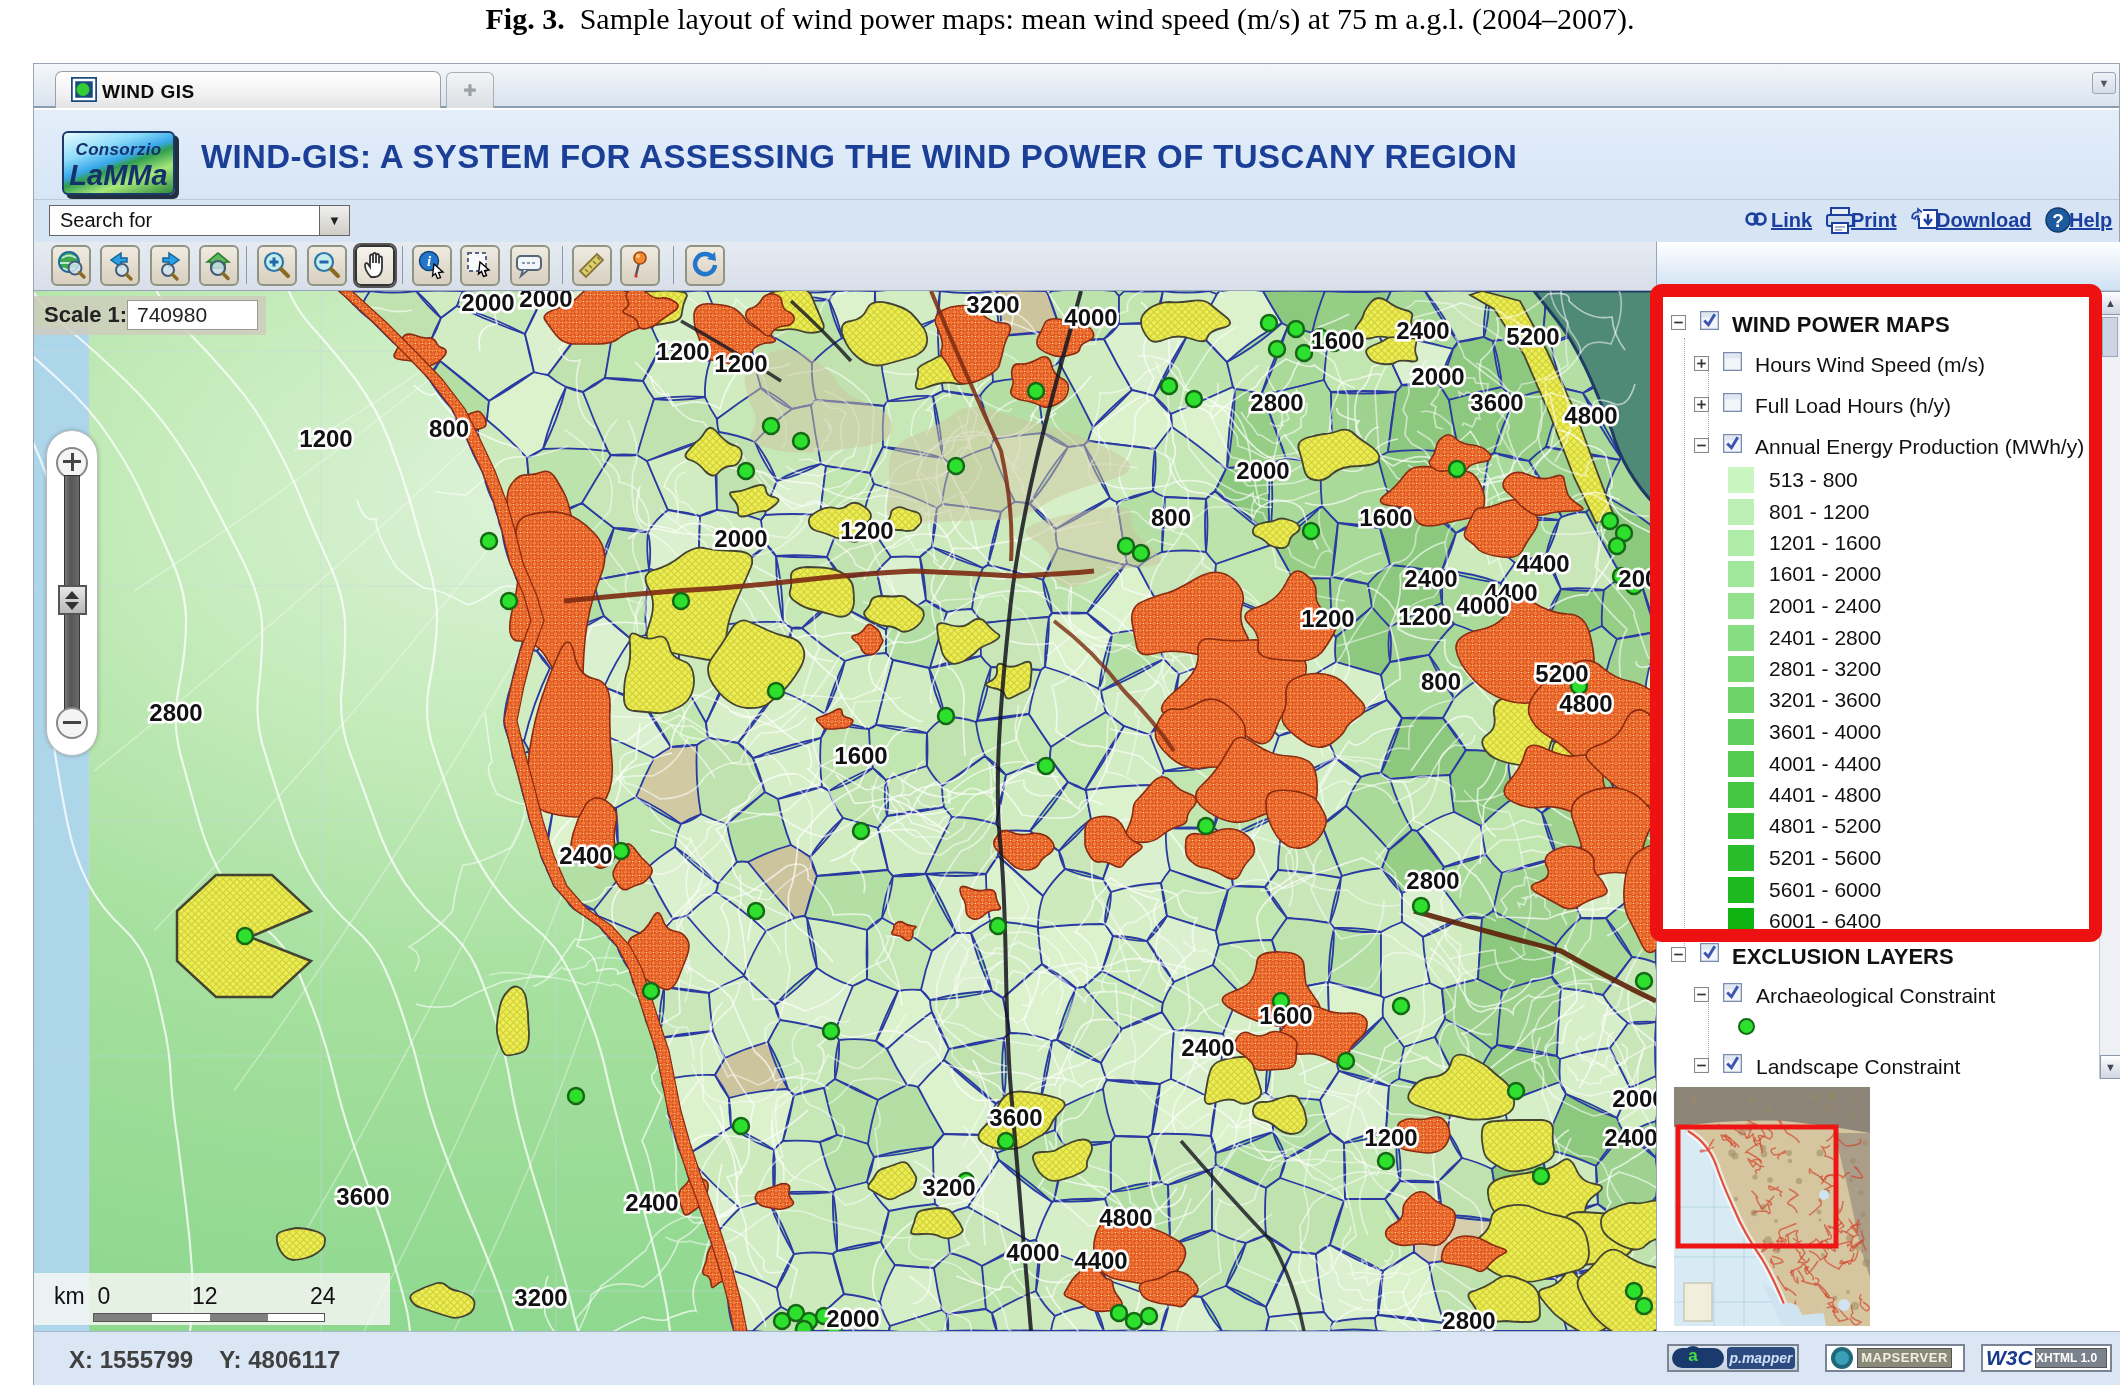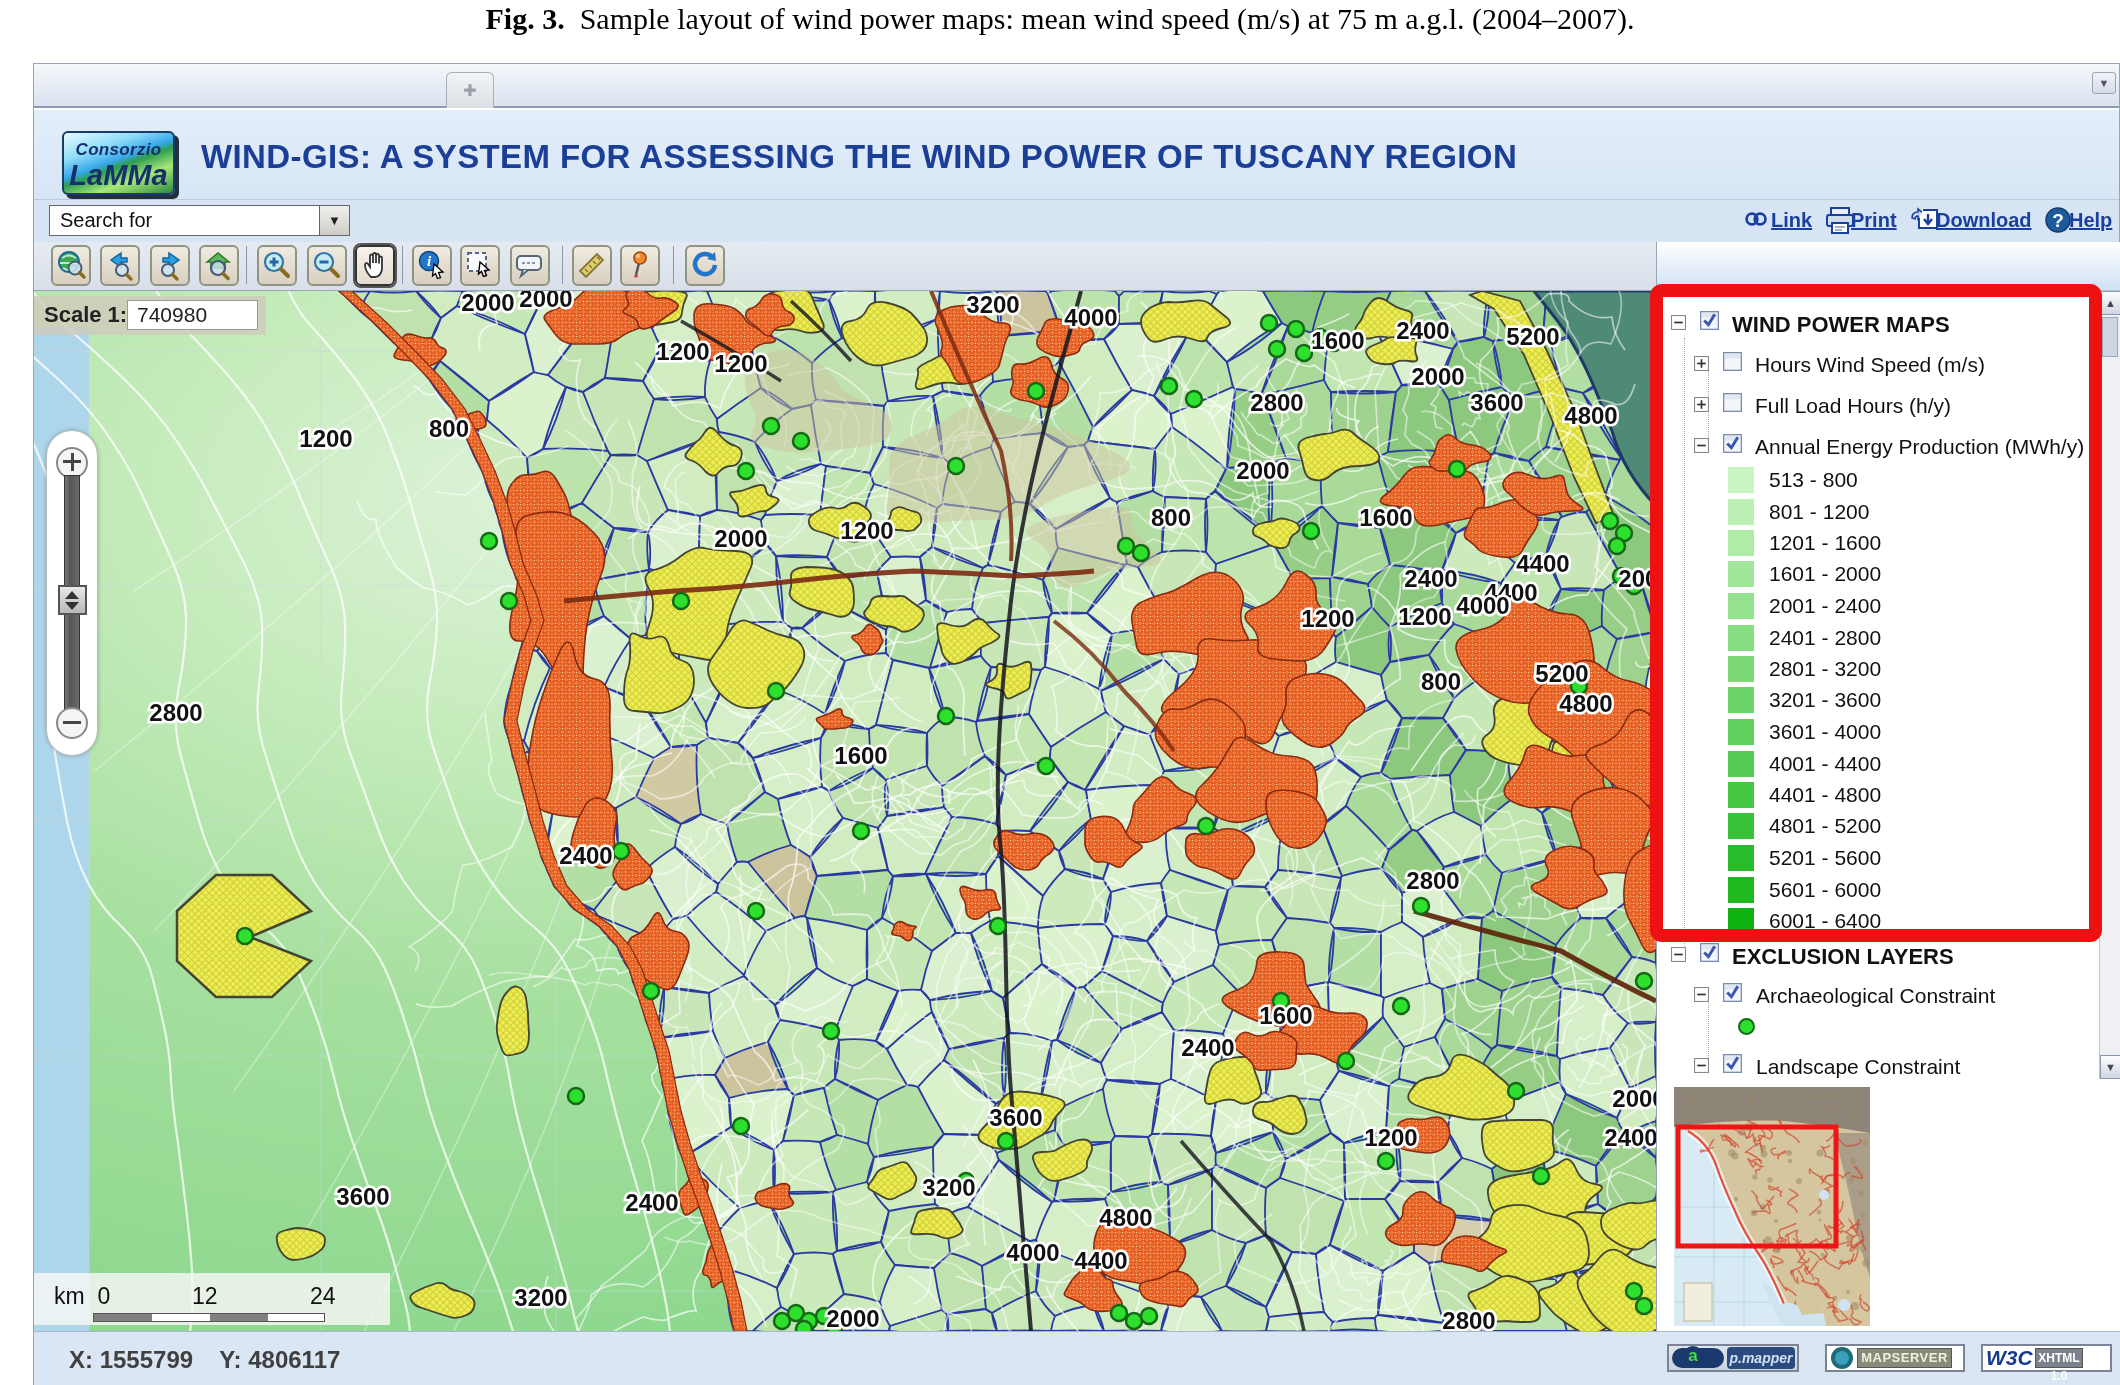--- a/index.html
+++ b/index.html
@@ -31,20 +31,28 @@
 #redbox{position:absolute;left:1650px;top:284px;width:452px;height:658px;border:13px solid #ee1111;border-radius:12px;z-index:5}
 #statusbar{position:absolute;left:0;top:1267px;width:2087px;height:55px;background:#dbe6f4;border-top:1px solid #a8b8cc}
 #statusbar span{position:absolute;left:35px;top:14px;font-size:24px;font-weight:bold;color:#404040}
 #vscroll{position:absolute;left:2065px;top:227px;width:21px;height:788px;background:#eef0f4;border-left:1px solid #c0c8d4}
 .sbtn{position:absolute;left:0;width:21px;height:24px;background:linear-gradient(180deg,#fdfdfd,#cfd6e2);border:1px solid #8a98b0;color:#445;font-size:11px;text-align:center;line-height:22px}
 .badge{position:absolute;top:1344px;height:28px;border:2px solid #7a8494;background:#eef2f6}
 </style></head><body>
 <div id="cap"><b>Fig. 3.</b>&nbsp; Sample layout of wind power maps: mean wind speed (m/s) at 75 m a.g.l. (2004–2007).</div>
 <div id="win">
   <div id="tabs">
+    <div id="tab1">
+        <svg width="28" height="27" viewBox="0 0 28 27" style="position:absolute;left:14px;top:4px">
+          <rect x="1" y="1" width="26" height="25" fill="#1a4b7c"></rect>
+          <rect x="4" y="4" width="20" height="19" fill="none" stroke="#fff" stroke-width="2.5"></rect>
+          <circle cx="13" cy="13.5" r="6.5" fill="#33cc33"></circle>
+        </svg>
+        <b>WIND GIS</b>
+      </div>
     <div id="tab2">✚</div>
     <div id="tabdrop">▼</div>
   </div>
   <div id="hdr">
     <div id="logo">
         <div class="l1">Consorzio</div>
         <div class="l2">LaMMa</div>
       </div>
     <div id="title">WIND-GIS: A SYSTEM FOR ASSESSING THE WIND POWER OF TUSCANY REGION</div>
   </div>
@@ -1338,13 +1346,13 @@
   <div style="position:absolute;left:14px;top:0px;width:20px;height:20px;border-radius:10px;background:#1a3a6e;color:#44dd44;font-size:17px;font-weight:bold;text-align:center;line-height:20px">a</div>
   <div style="position:absolute;left:58px;top:1px;width:68px;height:22px;background:#2a4a80;border-radius:4px;color:#cfe0f4;font-style:italic;font-weight:bold;font-size:14px;text-align:center;line-height:22px">p.mapper</div>
 </div>
 <div class="badge" style="left:1825px;width:140px;background:#fff">
   <div style="position:absolute;left:4px;top:1px;width:22px;height:22px;border-radius:11px;background:#1e6a7a"></div>
   <div style="position:absolute;left:8px;top:5px;width:14px;height:14px;border-radius:7px;background:#3aa0b8"></div>
   <div style="position:absolute;left:30px;top:2px;width:95px;height:20px;background:#8a8a7a;border:1px solid #555;color:#f0f0e0;font-size:13px;font-weight:bold;text-align:center;line-height:18px;letter-spacing:0.5px">MAPSERVER</div>
 </div>
 <div class="badge" style="left:1981px;width:131px;background:#fff">
   <div style="position:absolute;left:3px;top:0px;font-size:21px;font-weight:bold;color:#1a3a8e;font-style:italic">W3C</div>
-  <div style="position:absolute;left:52px;top:2px;width:48px;height:20px;background:#7a828e;border:1px solid #555;color:#fff;font-size:12px;font-weight:bold;text-align:center;line-height:18px">XHTML 1.0</div>
+  <div style="position:absolute;left:52px;top:2px;width:72px;height:20px;background:#7a828e;border:1px solid #555;color:#fff;font-size:12px;font-weight:bold;text-align:left;line-height:18px">XHTML 1.0</div>
 </div>
 </rect></rect></circle></circle></path></path></path></path></path></path></path></path></path></path></path></path></path></path></path></path></path></path></path></path></path></path></path></path></path></path></path></path></path></path></path></path></path></path></path></path></path></path></path></path></path></path></path></path></path></path></path></path></path></path></path></path></path></path></path></path></path></path></circle></circle></circle></circle></circle></circle></circle></circle></circle></circle></circle></circle></circle></circle></circle></circle></circle></circle></circle></circle></circle></circle></circle></circle></circle></circle></circle></circle></circle></circle></circle></circle></circle></circle></circle></circle></circle></circle></circle></circle></circle></circle></circle></circle></circle></circle></circle></circle></circle></circle></circle></body></html>

